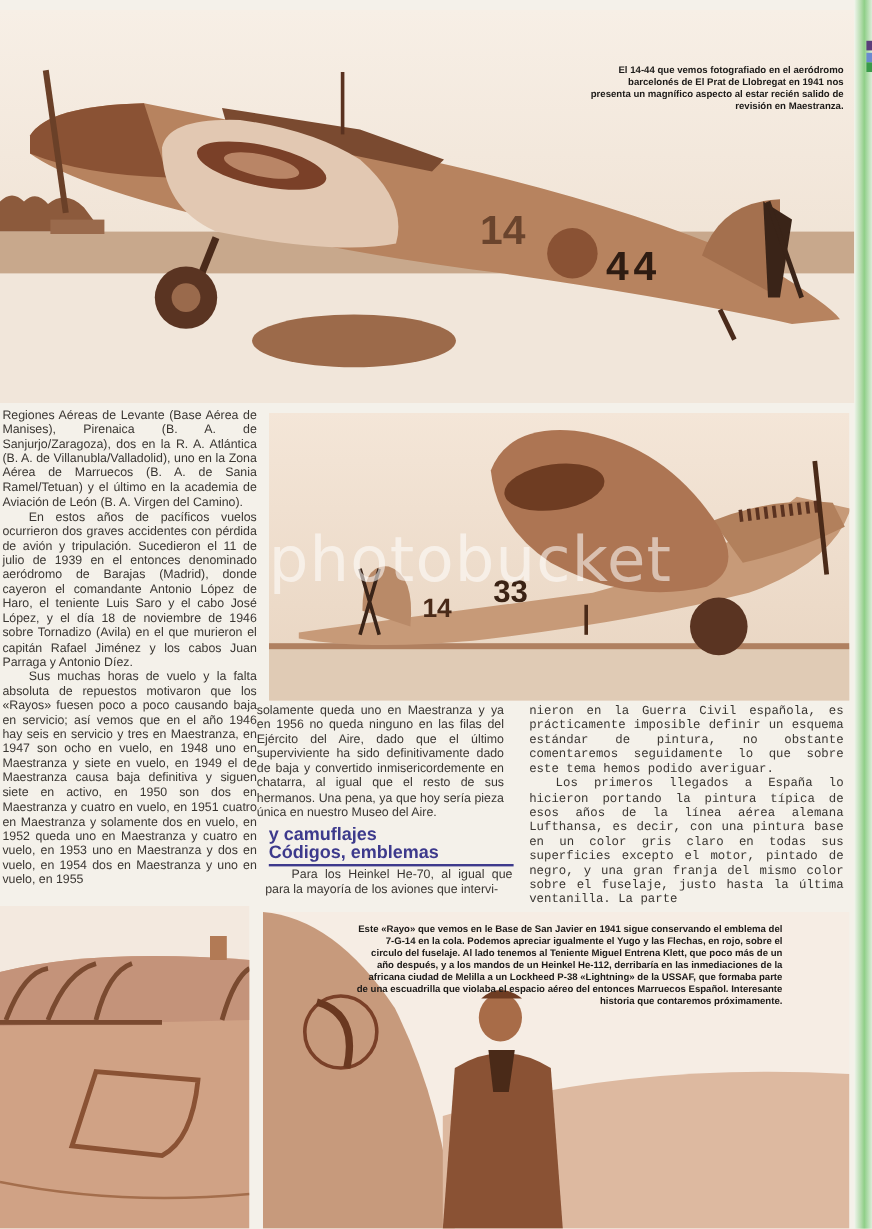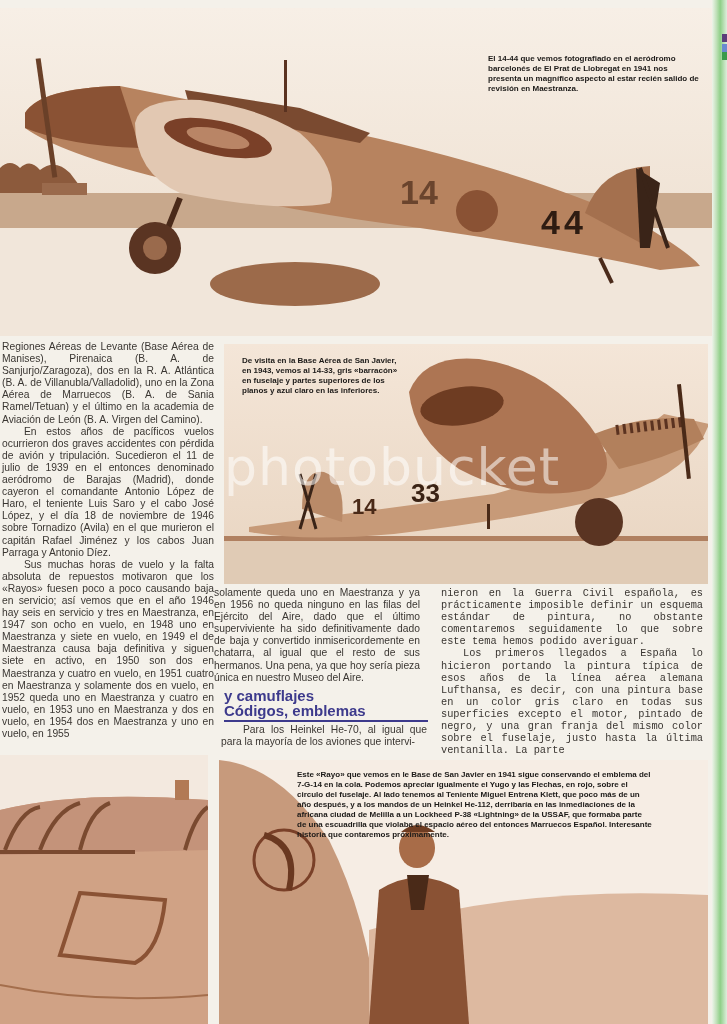--- a/index.html
+++ b/index.html
@@ -1,21 +1,21 @@
 <!DOCTYPE html>
 <html><head>
 <meta charset="utf-8">
 <style>
   html,body{margin:0;padding:0;}
   body{width:727px;height:1024px;overflow:hidden;background:#f4f1ea;position:relative;font-family:"Liberation Sans",sans-serif;color:#2a2622;}
   .green-bar{position:absolute;left:712px;top:0;width:15px;height:1024px;background:linear-gradient(90deg,#eef4ea 0,#bfe0b8 30%,#8fcf88 55%,#dfeedd 100%);}
   .green-bar .tick{position:absolute;left:10px;width:5px;height:8px;}
   .photo{position:absolute;overflow:hidden;}
   .caption{position:absolute;font-weight:bold;font-size:8px;line-height:10px;color:#1c1a18;}
-  .caption.right{}
+  .caption.right{text-align:right;}
   .col{position:absolute;font-size:10.3px;line-height:12.1px;text-align:justify;color:#3a3632;}
   .col p{margin:0;}
   .col p.ind{text-indent:22px;}
   .heading{position:absolute;font-weight:bold;font-size:15px;line-height:15px;color:#3d3a8c;}
   .heading-rule{position:absolute;height:2px;background:#3d3a8c;}
   .watermark{position:absolute;font-size:52px;font-weight:normal;color:rgba(255,255,255,0.55);letter-spacing:1px;font-family:"DejaVu Sans",sans-serif;}
   svg{display:block;}
 </style>
 </head>
 <body>
@@ -65,21 +65,21 @@
 
     <path d="M180 190 L160 240" stroke="#4a2a1a" stroke-width="6"></path>
     <circle cx="155" cy="240" r="26" fill="#5a3422"></circle>
     <circle cx="155" cy="240" r="12" fill="#9a6a4c"></circle>
 
     <ellipse cx="295" cy="276" rx="85" ry="22" fill="#9c6a4a"></ellipse>
 
     <path d="M600 250 L612 275" stroke="#4a2a1a" stroke-width="4"></path>
   </svg>
   <div style="position:absolute;left:400px;top:165px;font-size:34px;font-weight:bold;color:#4a2a18;opacity:0.7;">14</div>
-  <div style="position:absolute;left:505px;top:195px;font-size:34px;font-weight:bold;color:#2e1c12;letter-spacing:4px;margin-left:36px;">44</div>
+  <div style="position:absolute;left:505px;top:195px;font-size:34px;font-weight:bold;color:#2e1c12;letter-spacing:4px;">44</div>
   <div class="caption right" style="left:488px;top:46px;width:215px;">El 14-44 que vemos fotografiado en el aeródromo barcelonés de El Prat de Llobregat en 1941 nos presenta un magnífico aspecto al estar recién salido de revisión en Maestranza.</div>
 </div>
 
 <div class="col" style="left:2px;top:341px;width:212px;">
   <p>Regiones Aéreas de Levante (Base Aérea de Manises), Pirenaica (B. A. de Sanjurjo/Zaragoza), dos en la R. A. Atlántica (B. A. de Villanubla/Valladolid), uno en la Zona Aérea de Marruecos (B. A. de Sania Ramel/Tetuan) y el último en la academia de Aviación de León (B. A. Virgen del Camino).</p>
   <p class="ind">En estos años de pacíficos vuelos ocurrieron dos graves accidentes con pérdida de avión y tripulación. Sucedieron el 11 de julio de 1939 en el entonces denominado aeródromo de Barajas (Madrid), donde cayeron el comandante Antonio López de Haro, el teniente Luis Saro y el cabo José López, y el día 18 de noviembre de 1946 sobre Tornadizo (Avila) en el que murieron el capitán Rafael Jiménez y los cabos Juan Parraga y Antonio Díez.</p>
   <p class="ind">Sus muchas horas de vuelo y la falta absoluta de repuestos motivaron que los «Rayos» fuesen poco a poco causando baja en servicio; así vemos que en el año 1946 hay seis en servicio y tres en Maestranza, en 1947 son ocho en vuelo, en 1948 uno en Maestranza y siete en vuelo, en 1949 el de Maestranza causa baja definitiva y siguen siete en activo, en 1950 son dos en Maestranza y cuatro en vuelo, en 1951 cuatro en Maestranza y solamente dos en vuelo, en 1952 queda uno en Maestranza y cuatro en vuelo, en 1953 uno en Maestranza y dos en vuelo, en 1954 dos en Maestranza y uno en vuelo, en 1955</p>
 </div>
 
 <div class="photo" style="left:224px;top:344px;width:484px;height:240px;">
@@ -106,21 +106,20 @@
     <path d="M76 130 L92 185 M92 130 L76 185" stroke="#3a2418" stroke-width="3"></path>
 
     <rect x="458" y="40" width="4" height="95" fill="#4a2a18" transform="rotate(-6 460 88)"></rect>
 
     <circle cx="375" cy="178" r="24" fill="#5a3422"></circle>
     <rect x="263" y="160" width="3" height="25" fill="#4a2a18"></rect>
   </svg>
   <div style="position:absolute;left:128px;top:150px;font-size:22px;font-weight:bold;color:#4a2a18;">14</div>
   <div style="position:absolute;left:187px;top:134px;font-size:26px;font-weight:bold;color:#3a2214;">33</div>
   <div class="watermark" style="left:0px;top:93px;text-align:center;">photobucket</div>
-  <div class="caption" style="left:18px;top:12px;width:160px;">De visita en la Base Aérea de San Javier, en 1943, vemos al 14-33, gris «barracón» en fuselaje y partes superiores de los planos y azul claro en las inferiores.</div>
 </div>
 
 <div class="col" style="left:214px;top:587px;width:206px;">
   <p>solamente queda uno en Maestranza y ya en 1956 no queda ninguno en las filas del Ejército del Aire, dado que el último superviviente ha sido definitivamente dado de baja y convertido inmisericordemente en chatarra, al igual que el resto de sus hermanos. Una pena, ya que hoy sería pieza única en nuestro Museo del Aire.</p>
 </div>
 <div class="heading" style="left:224px;top:688px;width:210px;">
   <div>y camuflajes</div>
   <div>Códigos, emblemas</div>
 </div>
 <div class="heading-rule" style="left:224px;top:720px;width:204px;"></div>

